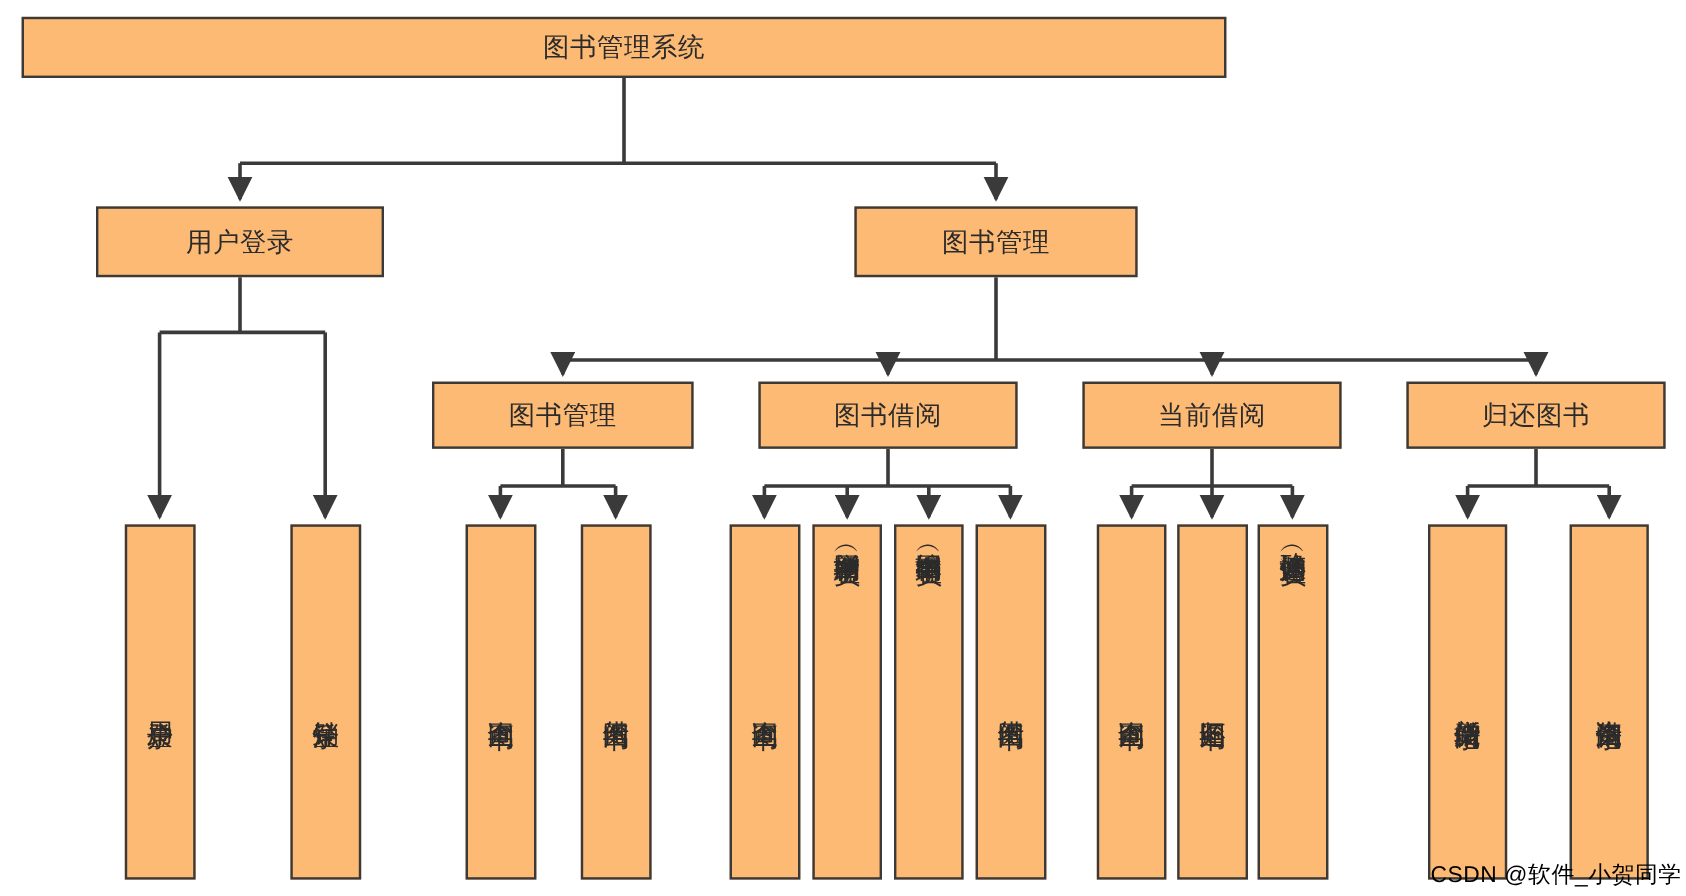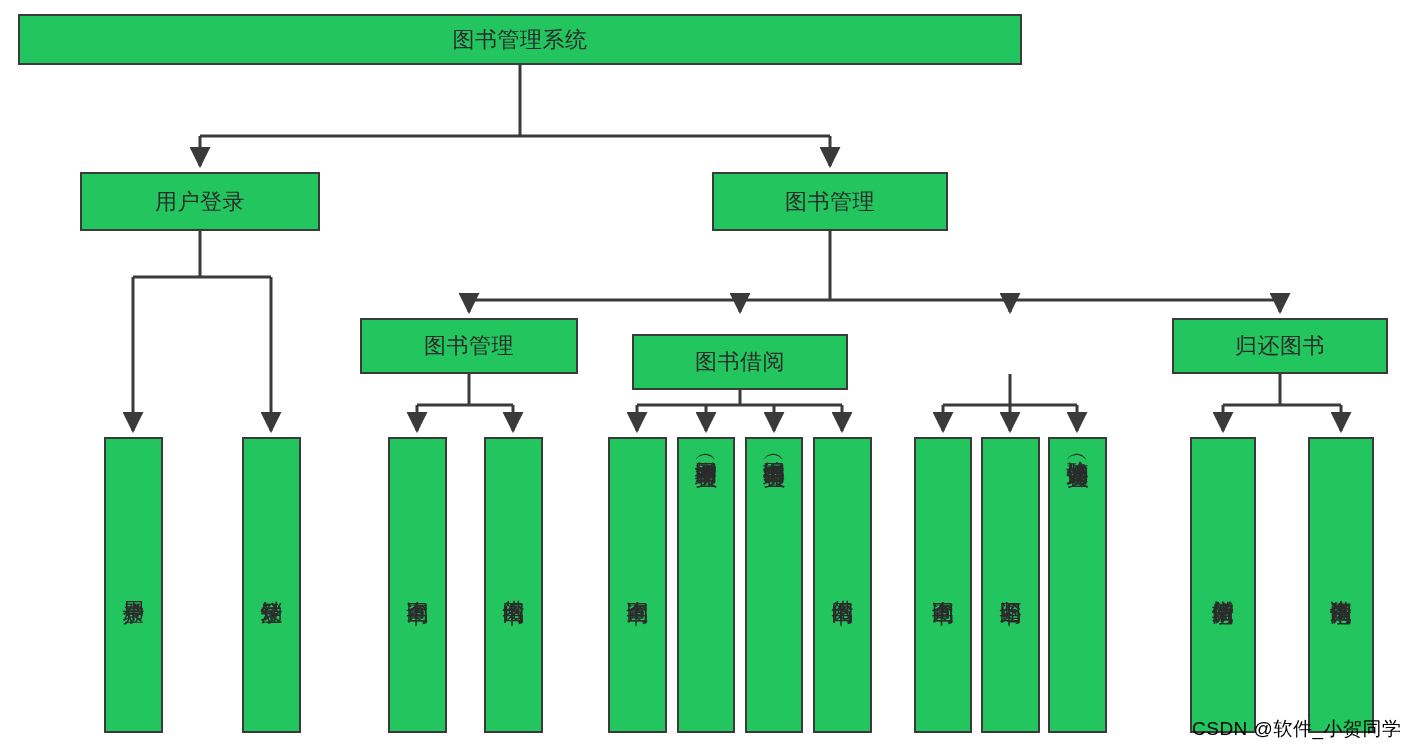--- a/index.html
+++ b/index.html
@@ -24,21 +24,21 @@
     left: 0;
     top: 0;
     width: 1405px;
     height: 747px;
     pointer-events: none;
   }
   .node {
     position: absolute;
     box-sizing: border-box;
     border: 2px solid #3a3a3a;
-    background: #22c55e;
+    background: #fdba74;
     display: flex;
     align-items: center;
     justify-content: center;
     overflow: hidden;
   }
   .node .label {
     font-size: 21px;
     line-height: 1.15;
     color: #2b2b2b;
     letter-spacing: 0.5px;
@@ -136,22 +136,25 @@
   <div class="node wide" style="left:80px; top:172px; width:240px; height:59px;">
     <span class="label">用户登录</span>
   </div>
   <div class="node wide" style="left:712px; top:172px; width:236px; height:59px;">
     <span class="label">图书管理</span>
   </div>
 
   <div class="node wide" style="left:360px; top:318px; width:218px; height:56px;">
     <span class="label">图书管理</span>
   </div>
-  <div class="node wide" style="left:632px; top:318px; width:216px; height:56px;margin-top:16px;">
+  <div class="node wide" style="left:632px; top:318px; width:216px; height:56px;">
     <span class="label">图书借阅</span>
+  </div>
+  <div class="node wide" style="left:902px; top:318px; width:216px; height:56px;">
+    <span class="label">当前借阅</span>
   </div>
   <div class="node wide" style="left:1172px; top:318px; width:216px; height:56px;">
     <span class="label">归还图书</span>
   </div>
 
   <div class="node vertical centered" style="left:104px; top:437px; width:59px; height:296px;">
     <span class="label">用户登录</span>
   </div>
   <div class="node vertical centered" style="left:242px; top:437px; width:59px; height:296px;">
     <span class="label">注销登录</span>

